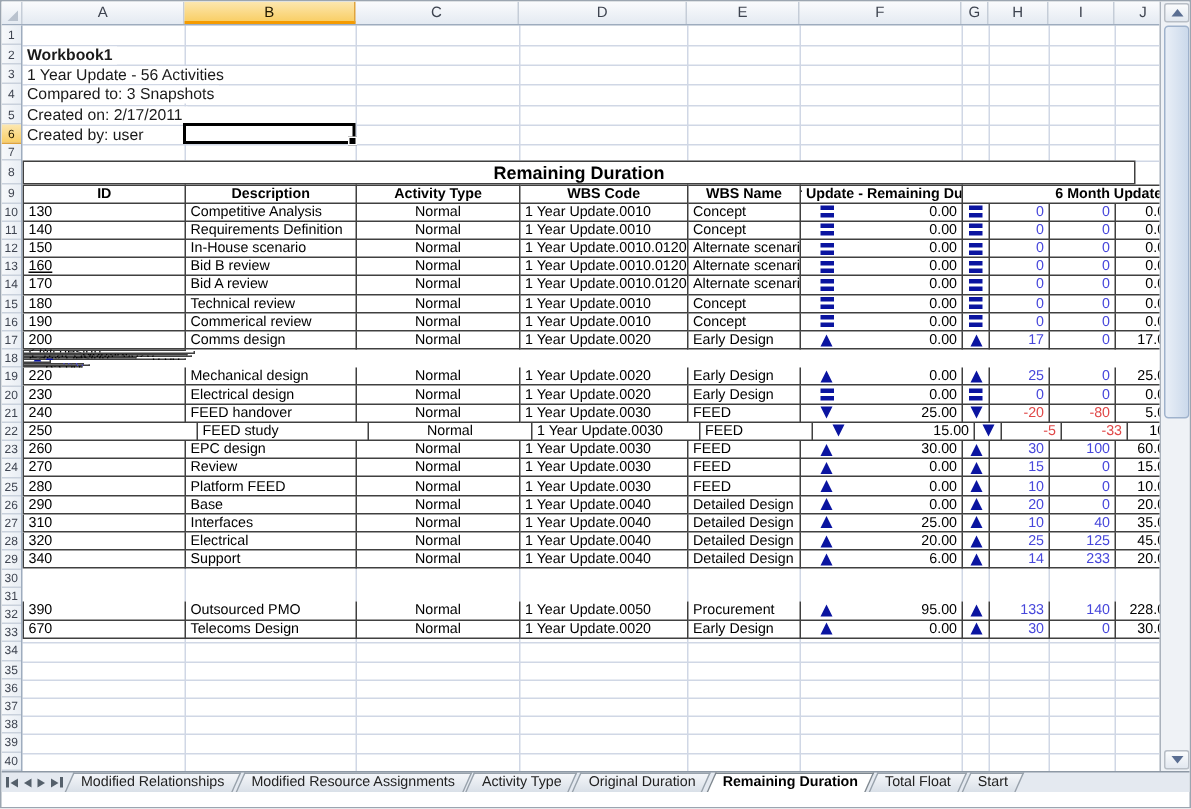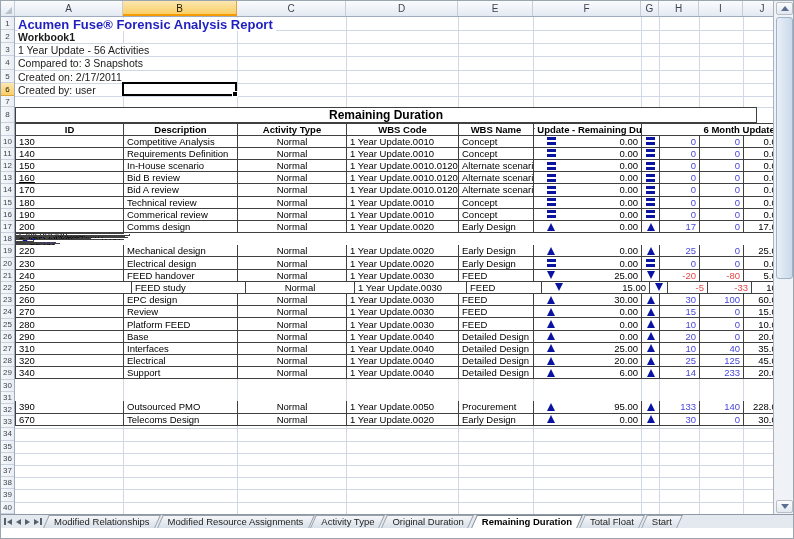--- a/index.html
+++ b/index.html
@@ -120,21 +120,20 @@
         <div class="hline" style="top: 415.2px; left: 14px; width: 758px;"></div>
         <div class="hline" style="top: 427.4px; left: 14px; width: 758px;"></div>
         <div class="hline" style="top: 439.6px; left: 14px; width: 758px;"></div>
         <div class="hline" style="top: 451.8px; left: 14px; width: 758px;"></div>
         <div class="hline" style="top: 464px; left: 14px; width: 758px;"></div>
         <div class="hline" style="top: 476.2px; left: 14px; width: 758px;"></div>
         <div class="hline" style="top: 488.4px; left: 14px; width: 758px;"></div>
         <div class="hline" style="top: 500.6px; left: 14px; width: 758px;"></div>
       </div>
 
-    <div class="il il1">Acumen Fuse® Forensic Analysis Report</div>
     <div class="il il2">Workbook1</div>
     <div class="il il3">1 Year Update - 56 Activities</div>
     <div class="il il4">Compared to: 3 Snapshots</div>
     <div class="il il5">Created on: 2/17/2011</div>
     <div class="il il6">Created by: user</div>
 
     <div class="titlebox">Remaining Duration</div>
     <div class="thead" id="thead">
         <div class="trow" style="height: 12.6px;">
           <div class="tc " style="width: 108px;">ID</div>

